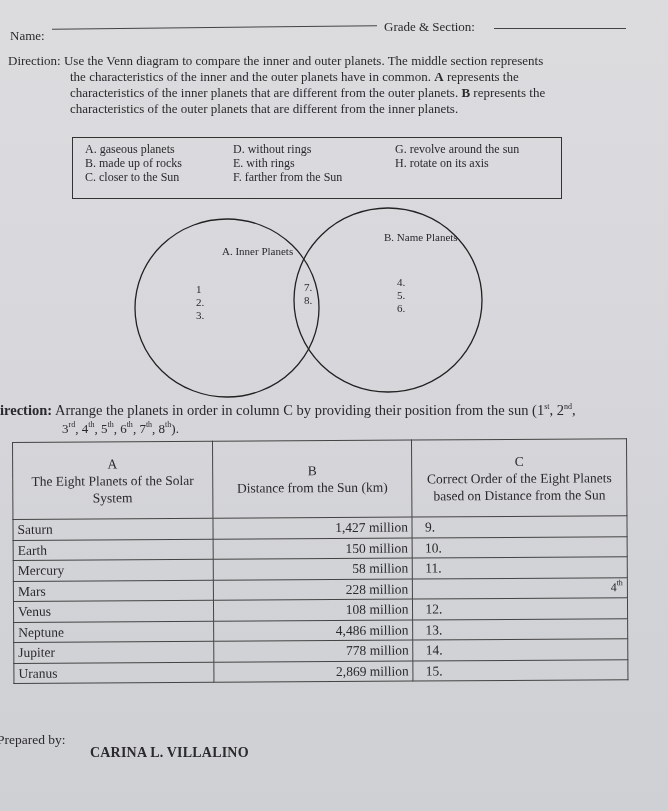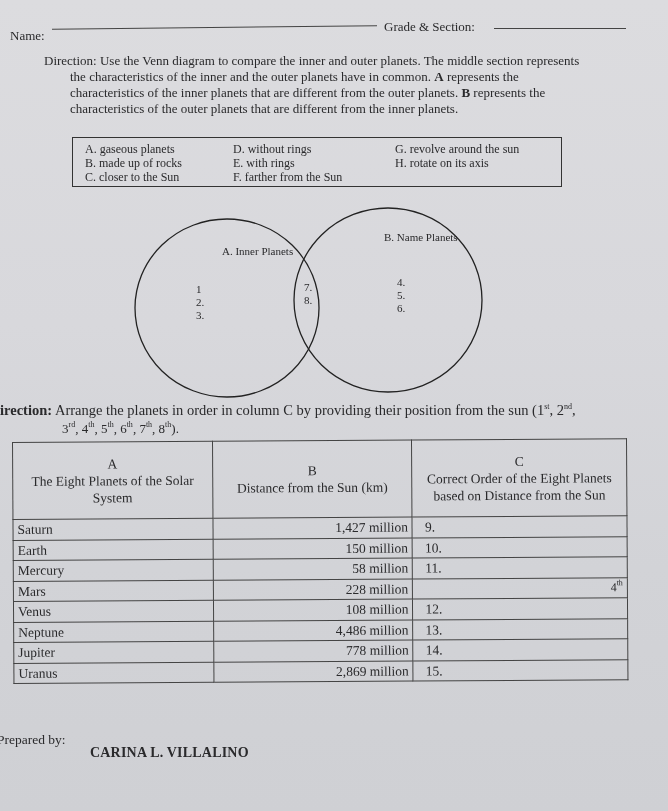--- a/index.html
+++ b/index.html
@@ -9,21 +9,21 @@
     font-family: "Liberation Serif", "DejaVu Serif", serif;
     color: #2a2a2c;
     position: relative;
   }
   .abs { position: absolute; }
   .line { border-bottom: 1px solid #444; }
   .txt { font-size: 13px; line-height: 16px; white-space: nowrap; }
   .direction1 { font-size: 13px; line-height: 16px; }
   .indent { padding-left: 62px; }
   .legend-box {
-    position: absolute; left: 72px; top: 137px; width: 490px; height: 50px;
+    position: absolute; left: 72px; top: 137px; width: 490px; height: 62px;
     border: 1.5px solid #333; box-sizing: border-box;
   }
   .legend-col { position: absolute; top: 4px; font-size: 12px; line-height: 14px; }
   .legend-col div { white-space: nowrap; }
   svg.venn { position: absolute; left: 0; top: 0; }
   .venn-label { position: absolute; font-size: 11px; white-space: nowrap; }
   .direction2 { font-size: 14.5px; line-height: 17px; white-space: nowrap; }
   sup { font-size: 8px; vertical-align: 6px; line-height: 0; }
   table.planets {
     position: absolute; left: 12px; top: 442px; width: 615px;
@@ -42,21 +42,21 @@
 </style>
 </head>
 <body>
 
 <div class="abs txt" style="left:10px; top:28px;">Name:</div>
 <div class="abs line" style="left:52px; top:27px; width:325px; transform:rotate(-0.6deg);"></div>
 <div class="abs txt" style="left:384px; top:19px;">Grade &amp; Section:</div>
 <div class="abs line" style="left:494px; top:28px; width:132px;"></div>
 
 <div class="abs direction1" style="left:8px; top:53px; width:640px;">
-  <div style="white-space:nowrap;margin-left:36px;"><span>Direction:</span> <span>Use the Venn diagram to compare the inner and outer planets. The middle section represents</span></div>
+  <div style="white-space:nowrap;"><span>Direction:</span> <span>Use the Venn diagram to compare the inner and outer planets. The middle section represents</span></div>
   <div class="indent" style="white-space:nowrap;"><span>the characteristics of the inner and the outer planets have in common.</span> <b>A</b> <span>represents the</span></div>
   <div class="indent" style="white-space:nowrap;"><span>characteristics of the inner planets that are different from the outer planets.</span> <b>B</b> <span>represents the</span></div>
   <div class="indent" style="white-space:nowrap;">characteristics of the outer planets that are different from the inner planets.</div>
 </div>
 
 <div class="legend-box">
   <div class="legend-col" style="left:12px;">
     <div>A. gaseous planets</div>
     <div>B. made up of rocks</div>
     <div>C. closer to the Sun</div>

